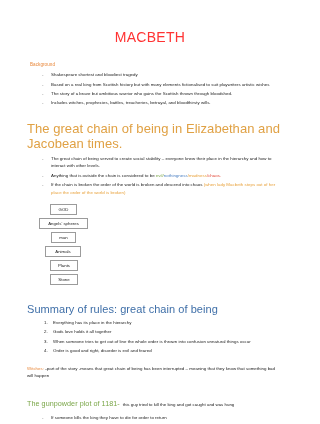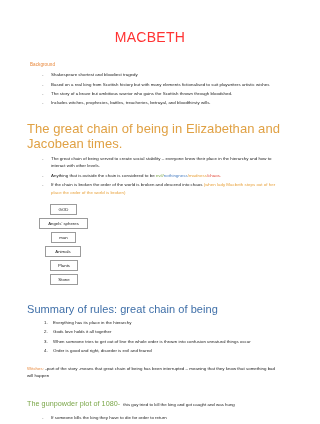--- a/index.html
+++ b/index.html
@@ -194,18 +194,18 @@
   <div class="h-summary">Summary of rules: great chain of being</div>
   <ol class="numbers">
     <li>Everything has its place in the hierarchy</li>
     <li>Gods love holds it all together</li>
     <li>When someone tries to get out of line the whole order is thrown into confusion unnatural things occur</li>
     <li>Order is good and right, disorder is evil and feared</li>
   </ol>
 
   <div class="witches-para"><span class="w-witches">Witches:</span><span> -part of the story -means that great chain of being has been interrupted – meaning that they know that something bad will happen</span></div>
 
-  <div class="gunpowder-line"><span class="h-gunpowder">The gunpowder plot of 1080-</span><span class="gunpowder-tail">this guy tried to kill the king and got caught and was hung</span></div>
+  <div class="gunpowder-line"><span class="h-gunpowder">The gunpowder plot of 1181-</span><span class="gunpowder-tail">this guy tried to kill the king and got caught and was hung</span></div>
   <ul class="bullets">
     <li>If someone kills the king they have to die for order to return</li>
   </ul>
 
 </div>
 
 </body></html>

